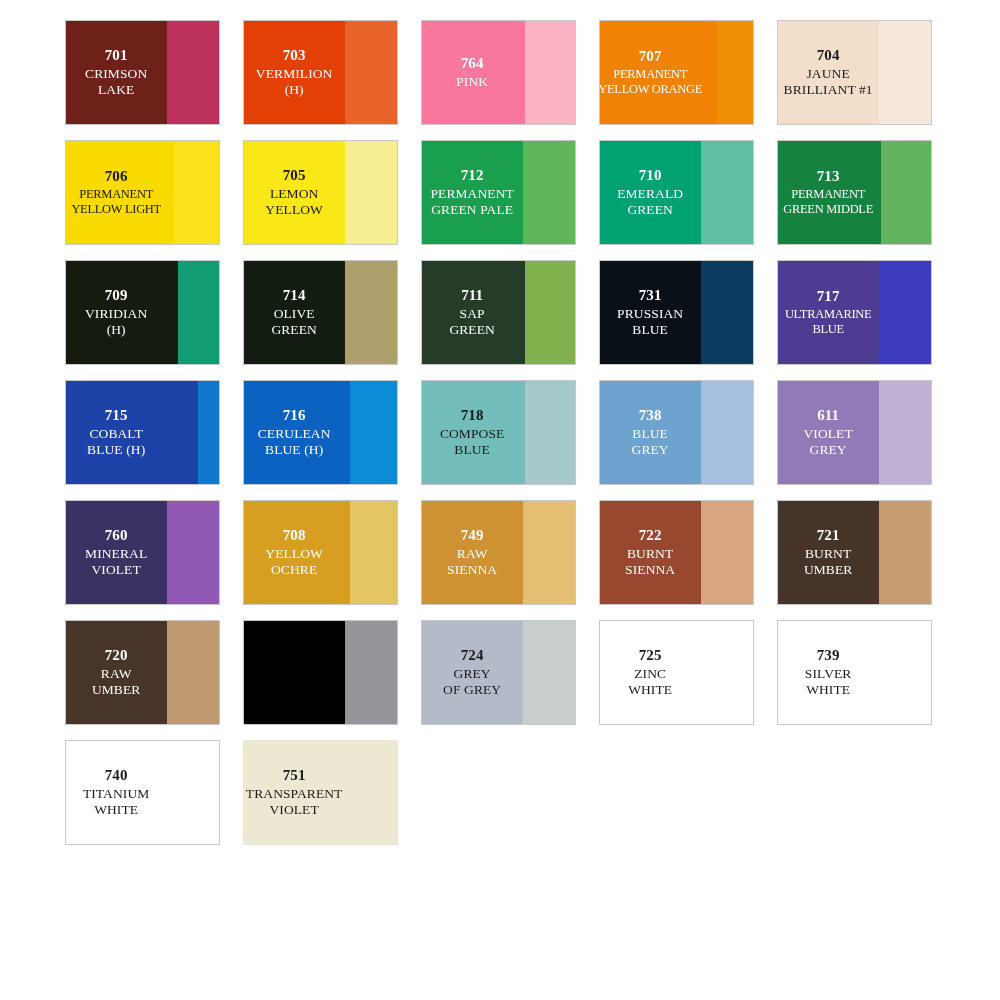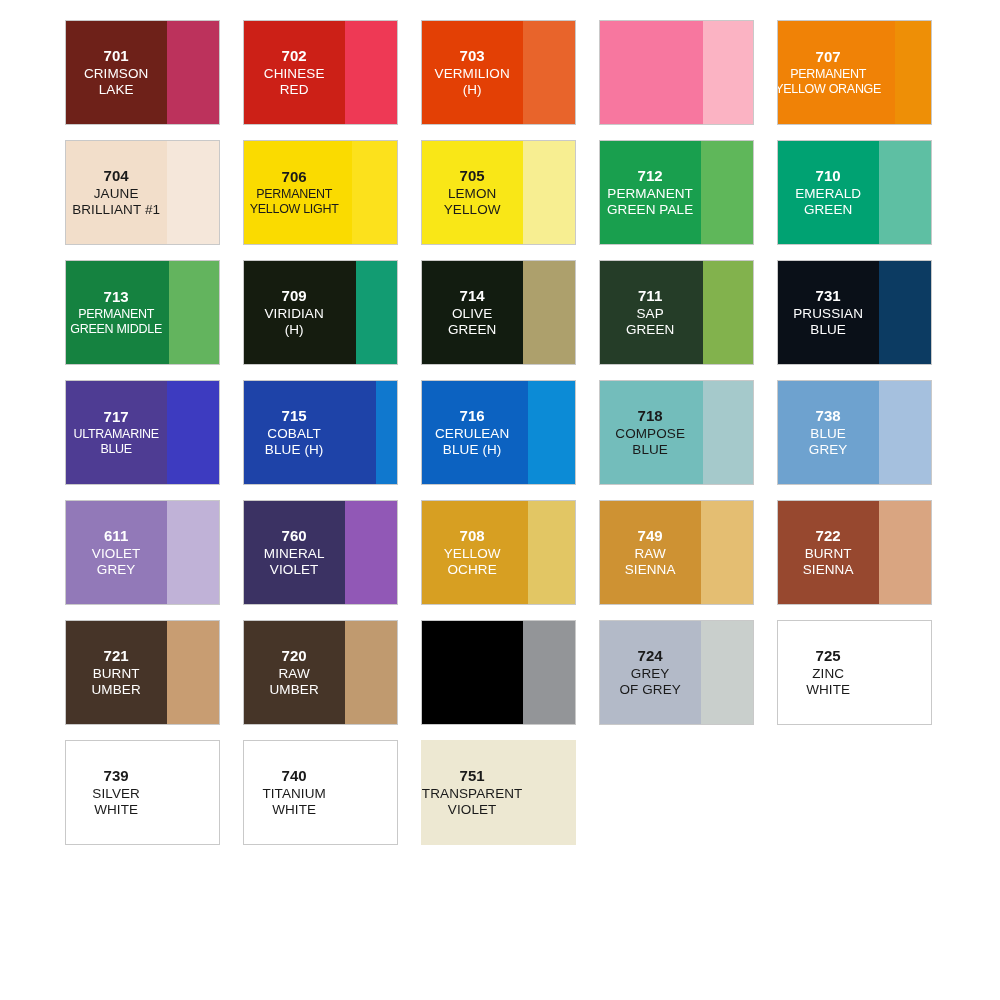--- a/index.html
+++ b/index.html
@@ -22,20 +22,21 @@
     box-sizing: border-box;
     padding: 20px 70px 0 65px;
   }
 
   #swatch-grid {
     display: grid;
     grid-template-columns: repeat(5, 155px);
     grid-auto-rows: 105px;
     column-gap: 23px;
     row-gap: 15px;
+    font-family: Liberation Serif, serif;
   }
 
   .swatch {
     position: relative;
     width: 155px;
     height: 105px;
     overflow: hidden;
     box-sizing: border-box;
   }
 
@@ -121,42 +122,36 @@
         <div class="swatch-base" style="background: rgb(110, 33, 25);"></div>
         <div class="swatch-tint" style="width: 34%; background: rgb(188, 50, 92);"></div>
         <div class="swatch-label text-light">
           <div class="swatch-code">701</div>
           <div class="swatch-name">CRIMSON</div>
           <div class="swatch-name">LAKE</div>
         </div>
         <div class="swatch-outline"></div>
       </div>
       <div class="swatch ">
-        <div class="swatch-base" style="background: rgb(204, 32, 23);"></div>
-        <div class="swatch-tint" style="width: 34%; background: rgb(238, 57, 85);"></div>
-        <div class="swatch-label text-light">
-          <div class="swatch-code">702</div>
-          <div class="swatch-name">CHINESE</div>
-          <div class="swatch-name">RED</div>
-        </div>
-        <div class="swatch-outline"></div>
-      </div>
-      <div class="swatch ">
         <div class="swatch-base" style="background: rgb(227, 64, 5);"></div>
         <div class="swatch-tint" style="width: 34%; background: rgb(232, 100, 43);"></div>
         <div class="swatch-label text-light">
           <div class="swatch-code">703</div>
           <div class="swatch-name">VERMILION</div>
           <div class="swatch-name">(H)</div>
         </div>
         <div class="swatch-outline"></div>
       </div>
       <div class="swatch ">
         <div class="swatch-base" style="background: rgb(247, 119, 159);"></div>
         <div class="swatch-tint" style="width: 33%; background: rgb(251, 179, 195);"></div>
+        <div class="swatch-label text-light">
+          <div class="swatch-code">764</div>
+          <div class="swatch-name">PINK</div>
+        </div>
         <div class="swatch-outline"></div>
       </div>
       <div class="swatch ">
         <div class="swatch-base" style="background: rgb(240, 130, 6);"></div>
         <div class="swatch-tint" style="width: 24%; background: rgb(238, 143, 6);"></div>
         <div class="swatch-label text-light">
           <div class="swatch-code">707</div>
           <div class="swatch-name tight">PERMANENT</div>
           <div class="swatch-name tight">YELLOW ORANGE</div>
         </div>

